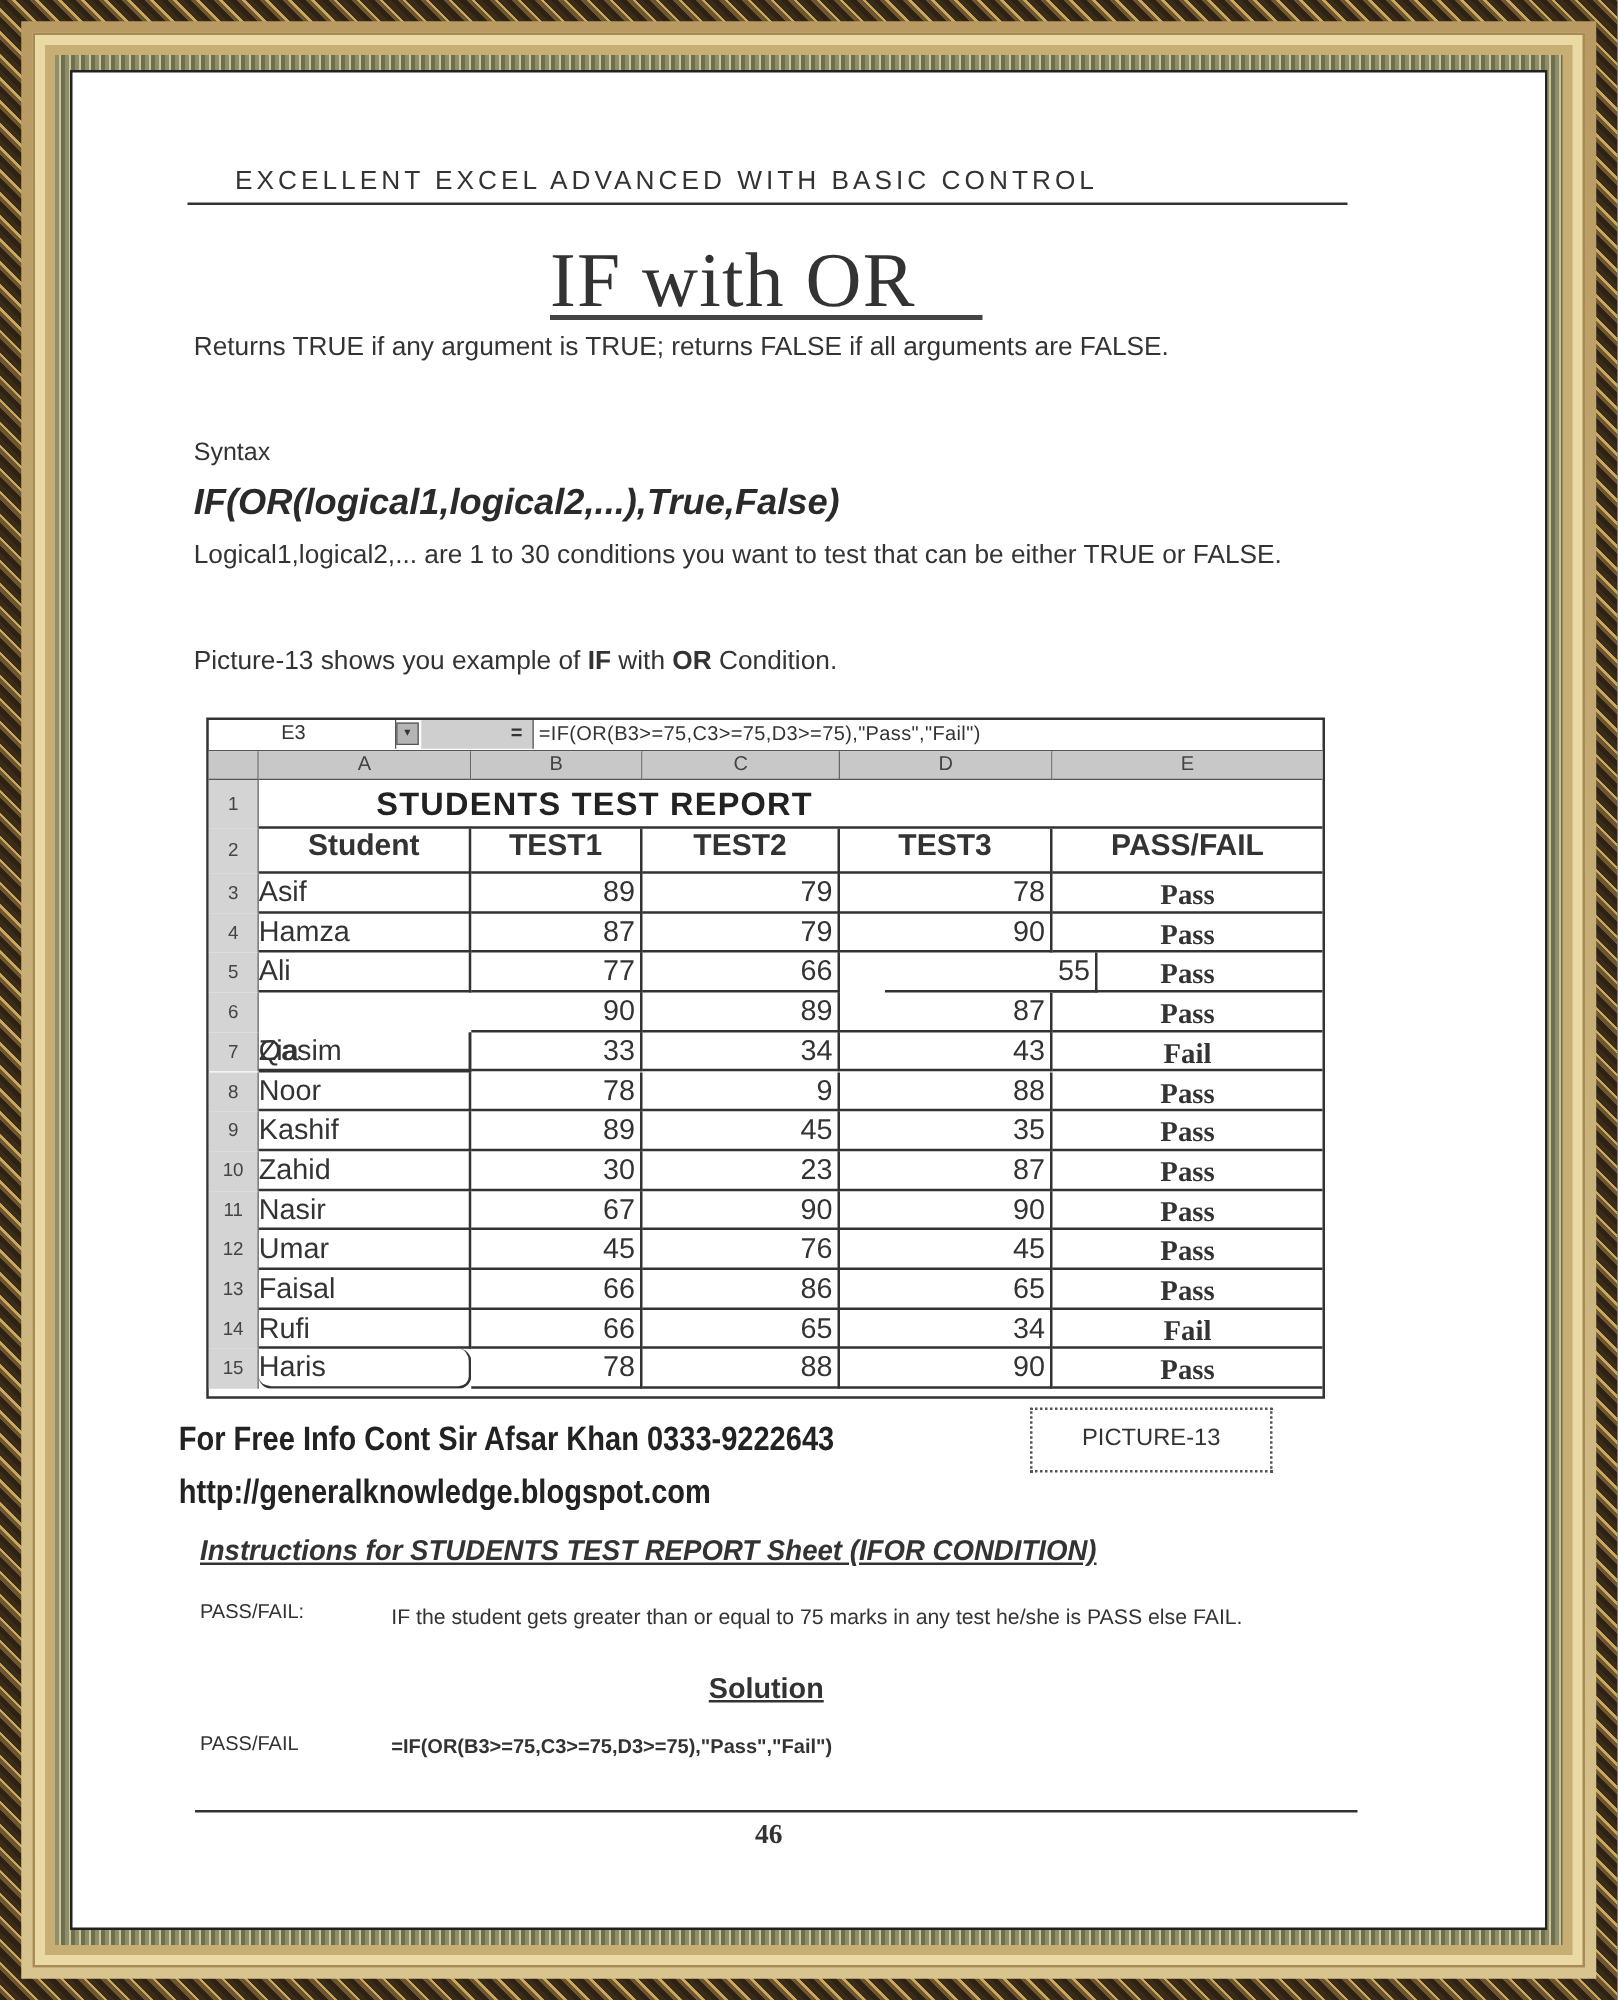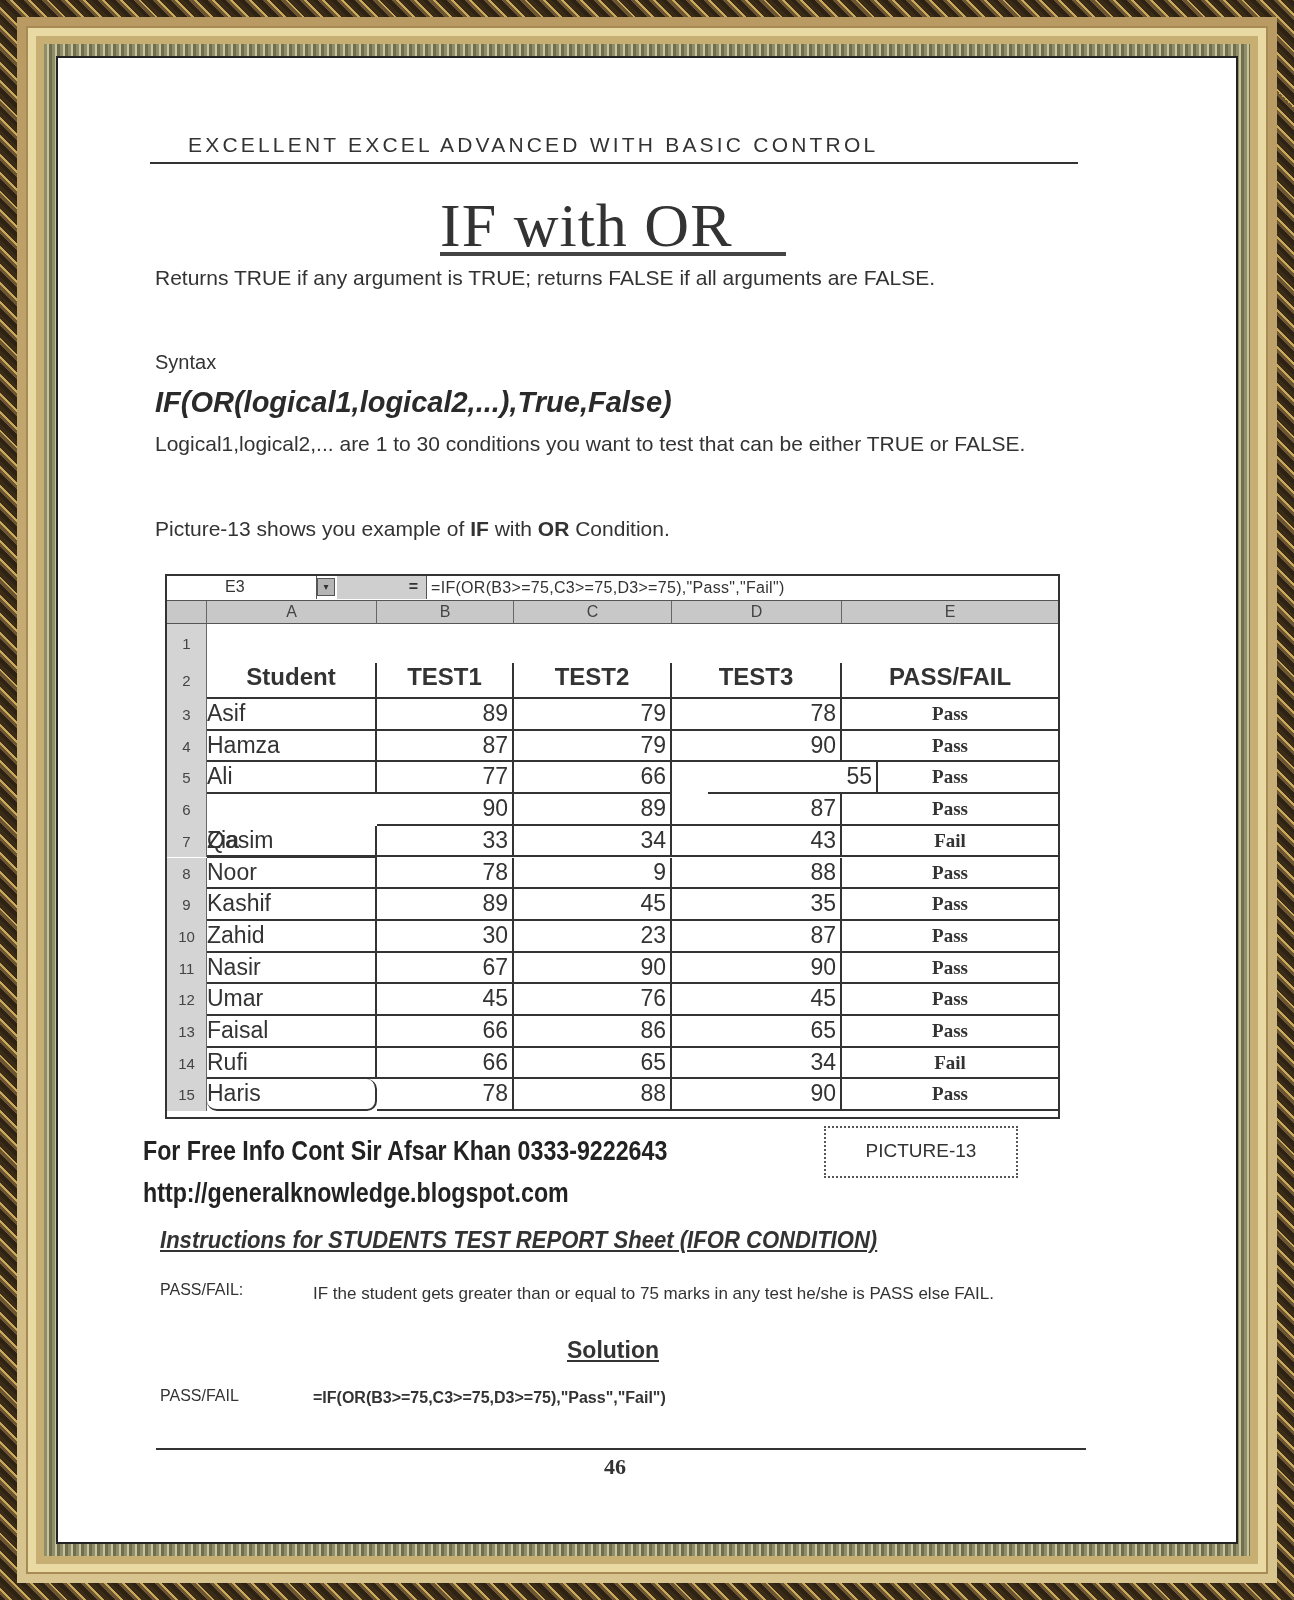--- a/index.html
+++ b/index.html
@@ -33,21 +33,21 @@
   .fbar{position:absolute;left:0;top:0;width:100%;height:24px;border-bottom:1px solid #555;font-size:16px;color:#333;}
   .namebox{position:absolute;left:0;top:0;width:150px;height:23px;border-right:1px solid #555;box-sizing:border-box;padding-left:58px;line-height:22px;}
   .dropbtn{position:absolute;left:150px;top:2px;width:18px;height:18px;background:#b5b5b5;border:1px solid #555;box-sizing:border-box;font-size:10px;line-height:16px;text-align:center;}
   .fx-area{position:absolute;left:170px;top:0;width:90px;height:23px;background:#cfcfcf;border-right:1px solid #555;box-sizing:border-box;text-align:right;padding-right:8px;line-height:22px;font-weight:bold;}
   .formula{position:absolute;left:264px;top:0;line-height:23px;white-space:nowrap;font-size:16px;letter-spacing:0.3px;}
   .colhdr{position:absolute;top:25px;height:23px;background:#c8c8c8;border-right:1px solid #666;border-bottom:1px solid #555;box-sizing:border-box;text-align:center;line-height:22px;font-size:16px;color:#444;}
   .rowhdr{position:absolute;left:0;width:40px;background:#d4d4d4;border-right:1px solid #666;box-sizing:border-box;text-align:center;font-size:15px;color:#444;}
   .cell{position:absolute;box-sizing:border-box;border-right:2px solid #333;border-bottom:2px solid #333;font-size:23px;color:#333;white-space:nowrap;}
   .cell.name{}
   .cell.num{text-align:right;padding-right:4px;}
-  .cell.res{text-align:center;font-family:"Liberation Serif",serif;font-size:19px;font-weight:bold;color:#333;padding-top:4px;}
+  .cell.res{text-align:center;font-family:"Liberation Serif",serif;font-size:23px;font-weight:bold;color:#333;padding-top:4px;}
   .report-title{position:absolute;left:40px;top:48px;width:851px;height:39px;border-bottom:2px solid #333;box-sizing:border-box;font-size:26px;font-weight:bold;letter-spacing:1px;line-height:38px;padding-left:94px;color:#222;}
   .hdr-cell{font-weight:bold;font-size:24px;text-align:center;}
 
   .picture-cap{left:824px;top:1126px;width:194px;height:52px;border:2px dotted #555;box-sizing:border-box;text-align:center;line-height:46px;font-size:19px;color:#333;}
   .contact{left:143px;top:1136px;font-size:27px;font-weight:bold;color:#222;white-space:nowrap;transform:scaleX(0.86);transform-origin:left;}
   .url{left:143px;top:1178px;font-size:27px;font-weight:bold;color:#222;white-space:nowrap;transform:scaleX(0.86);transform-origin:left;}
   .instr-title{left:160px;top:1227px;font-size:23px;font-weight:bold;font-style:italic;text-decoration:underline;color:#333;white-space:nowrap;transform:scaleX(0.96);transform-origin:left;}
   .lbl{font-size:16px;color:#333;white-space:nowrap;}
   .instr-label{left:160px;top:1281px;}
   .instr-text{left:313px;top:1283px;width:768px;font-size:17px;color:#333;line-height:21px;text-align:justify;}
@@ -87,20 +87,21 @@
     <div class="formula">=IF(OR(B3&gt;=75,C3&gt;=75,D3&gt;=75),"Pass","Fail")</div>
   </div>
   <div class="colhdr" style="left:0;width:40px;"></div>
   <div class="colhdr" style="left:40px;width:170px;">A</div>
   <div class="colhdr" style="left:210px;width:137px;">B</div>
   <div class="colhdr" style="left:347px;width:158px;">C</div>
   <div class="colhdr" style="left:505px;width:170px;">D</div>
   <div class="colhdr" style="left:675px;width:216px;border-right:none;">E</div>
 
   <div class="rowhdr" style="top:48px;height:39px;line-height:39px;">1</div>
+  <div class="report-title">STUDENTS TEST REPORT</div>
 
   <div class="rowhdr" style="top:87px;height:36px;line-height:36px;">2</div>
   <div class="cell hdr-cell" style="left:40px;top:87px;width:170px;height:36px;">Student</div>
   <div class="cell hdr-cell" style="left:210px;top:87px;width:137px;height:36px;">TEST1</div>
   <div class="cell hdr-cell" style="left:347px;top:87px;width:158px;height:36px;">TEST2</div>
   <div class="cell hdr-cell" style="left:505px;top:87px;width:170px;height:36px;">TEST3</div>
   <div class="cell hdr-cell" style="left:675px;top:87px;width:216px;height:36px;border-right:none;">PASS/FAIL</div>
 
   <div id="data-rows">
       <div class="rowhdr" style="top: 123px; height: 31.7px; line-height: 31.7px;">3</div>

